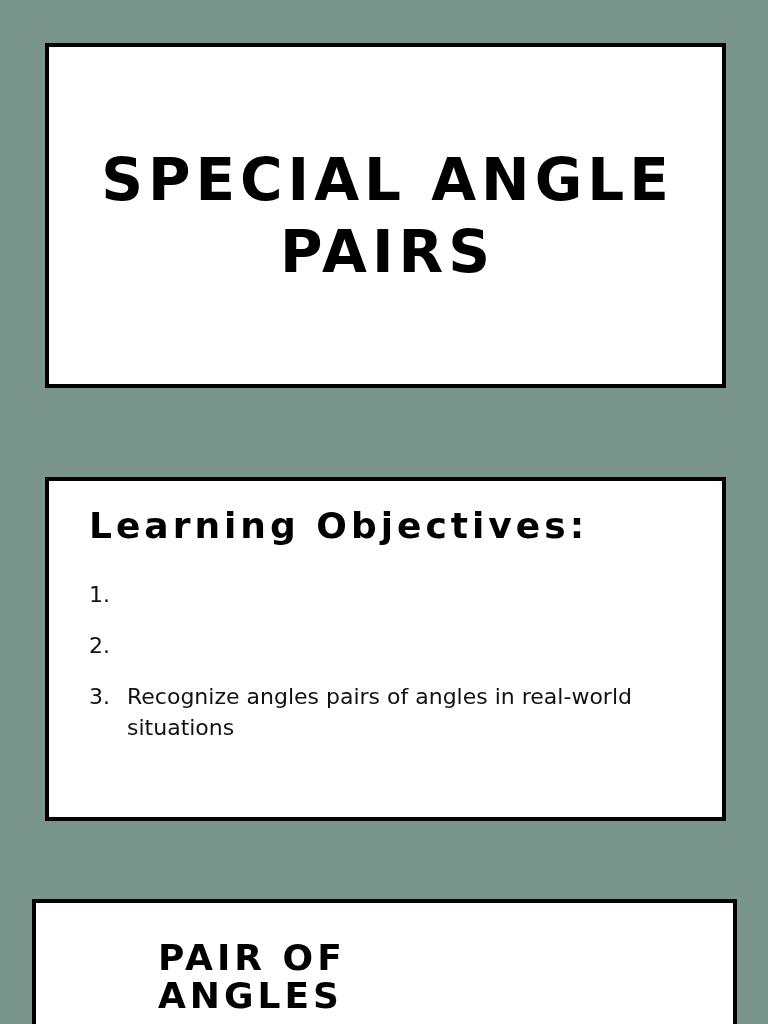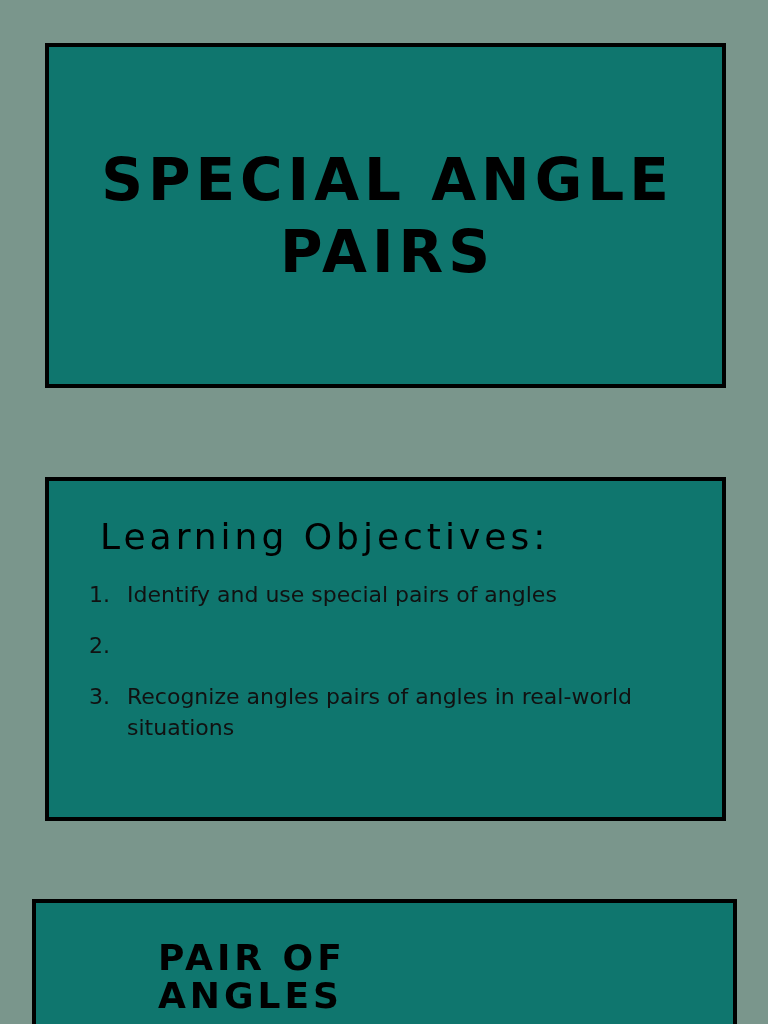--- a/index.html
+++ b/index.html
@@ -9,21 +9,21 @@
     body {
       width: 768px;
       height: 1024px;
       background: #7a968c;
       position: relative;
       overflow: hidden;
       font-family: "DejaVu Sans", sans-serif;
     }
     .slide {
       position: absolute;
-      background: #0f766e;
+      background: #ffffff;
       border: 4px solid #000000;
       box-sizing: border-box;
     }
     #slide-1 {
       left: 45px;
       top: 43px;
       width: 681px;
       height: 345px;
       display: flex;
       align-items: center;
@@ -43,25 +43,25 @@
     #slide-2 {
       left: 45px;
       top: 477px;
       width: 681px;
       height: 344px;
     }
     .obj-heading {
       position: absolute;
       left: 36px;
       top: 20px;
-      font-weight: normal;
+      font-weight: bold;
       font-size: 36px;
       letter-spacing: 4px;
       color: #000;
-      margin: 15px;
+      margin: 4px;
       white-space: nowrap;
     }
     .obj-list {
       position: absolute;
       left: 40px;
       top: 98px;
       margin: 0;
       padding: 0;
       list-style: none;
       width: 640px;
@@ -113,21 +113,20 @@
 <div class="slide" id="slide-1">
   <h1 class="title-main" style="white-space: pre-line;">SPECIAL ANGLE
 PAIRS</h1>
 </div>
 
 <div class="slide" id="slide-2">
   <h2 class="obj-heading">Learning Objectives:</h2>
   <ol class="obj-list">
     <li class="obj-item">
       <span class="obj-num">1.</span>
-      <span class="obj-text">Identify and use special pairs of angles</span>
     </li>
     <li class="obj-item">
       <span class="obj-num">2.</span>
     </li>
     <li class="obj-item">
       <span class="obj-num">3.</span>
       <span class="obj-text">Recognize angles pairs of angles in real-world
 situations</span>
     </li>
   </ol>

